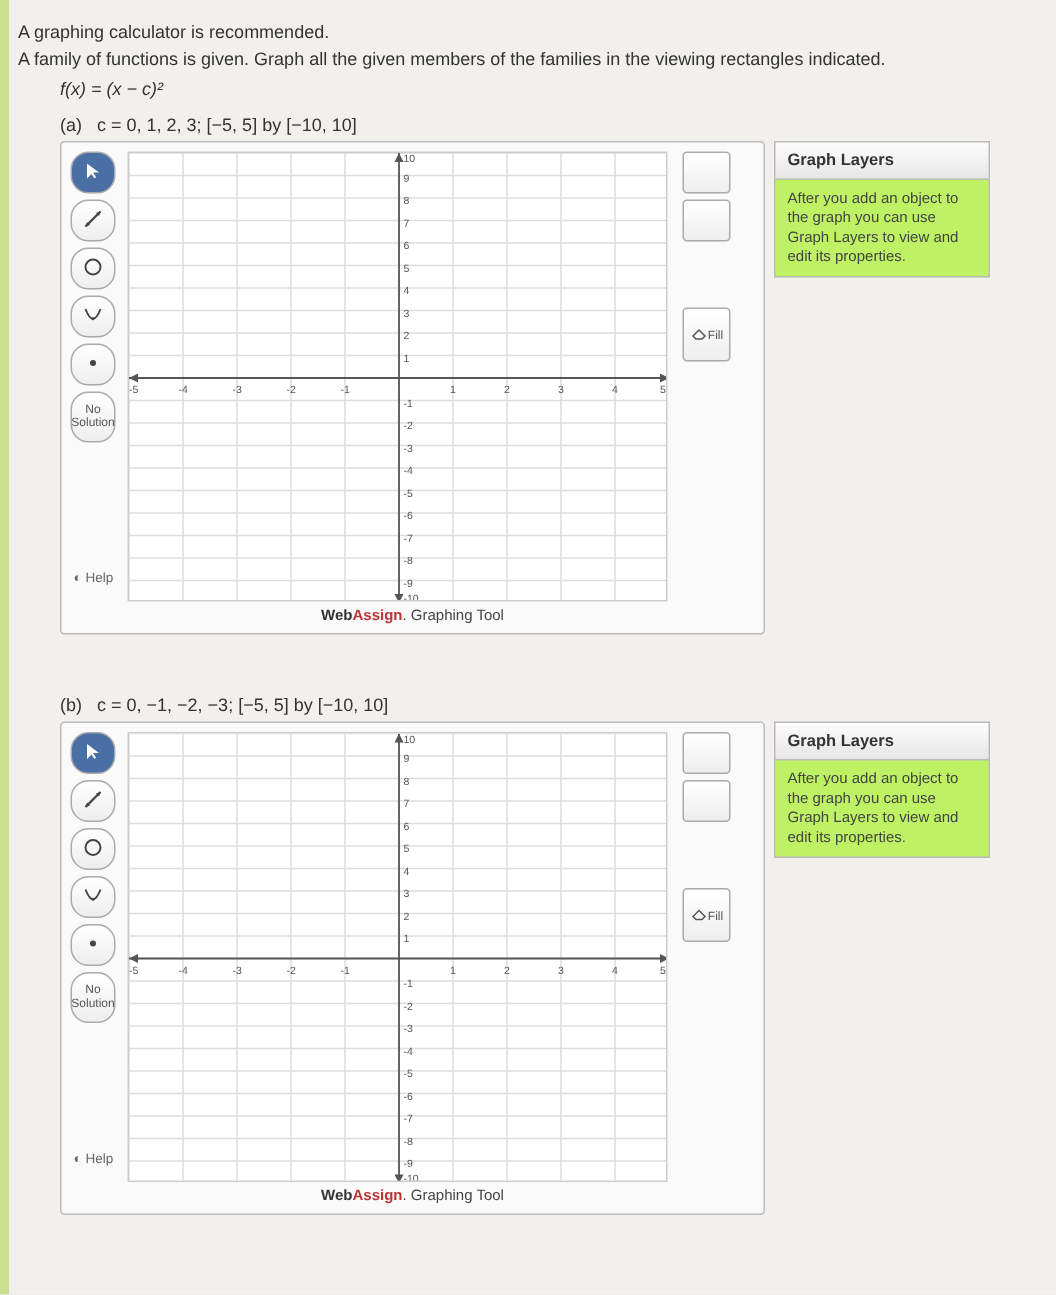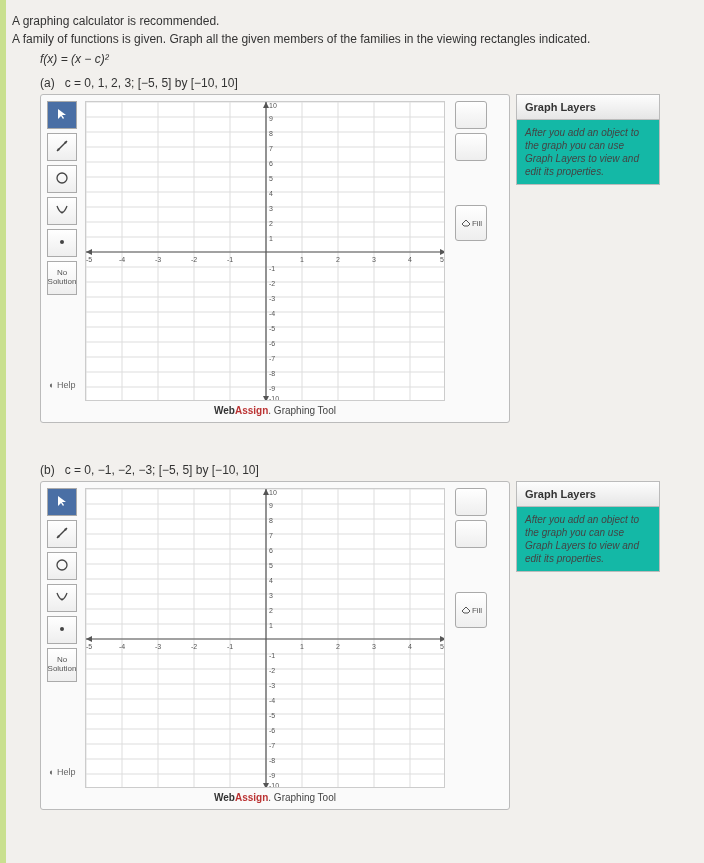--- a/index.html
+++ b/index.html
@@ -34,21 +34,21 @@
   }
   .tool-body { display: flex; }
   .left-tools {
     display: flex; flex-direction: column; gap: 4px;
     margin-right: 8px;
   }
   .tool-btn {
     width: 30px; height: 28px;
     background: linear-gradient(#fff,#eee);
     border: 1px solid #aaa;
-    border-radius: 0;
+    border-radius: 12px;
     display:flex;align-items:center;justify-content:center;
     font-size: 12px;
     color:#333;
   }
   .tool-btn.active { background:#4a6fa5; color:#fff;}
   .tool-btn.nosol {
     height: 34px; font-size: 8px; line-height:1.1; text-align:center;
     color:#555;
   }
   .graph-wrap { display:flex; }
@@ -94,27 +94,26 @@
   .layers-title {
     background: linear-gradient(#fdfdfd,#e6e6e6);
     border:1px solid #bbb;
     border-bottom:none;
     padding:6px 8px;
     font-size:11px;
     font-weight:bold;
     color:#333;
   }
   .layers-body {
-    background:#14b8a6;
+    background:#bef264;
     border:1px solid #bbb;
     padding:6px 8px;
     font-size:10px;
     color:#444;
     line-height:1.3;
-    font-style:italic;
   }
   .spacer { height: 30px; }
   svg .gridl { stroke:#ddd; stroke-width:1;}
   svg .axisl { stroke:#555; stroke-width:1.2;}
   svg text { font-size:7px; fill:#555; font-family:Arial;}
   svg .arrow { fill:#555;}
 </style>
 </head>
 <body>
 

